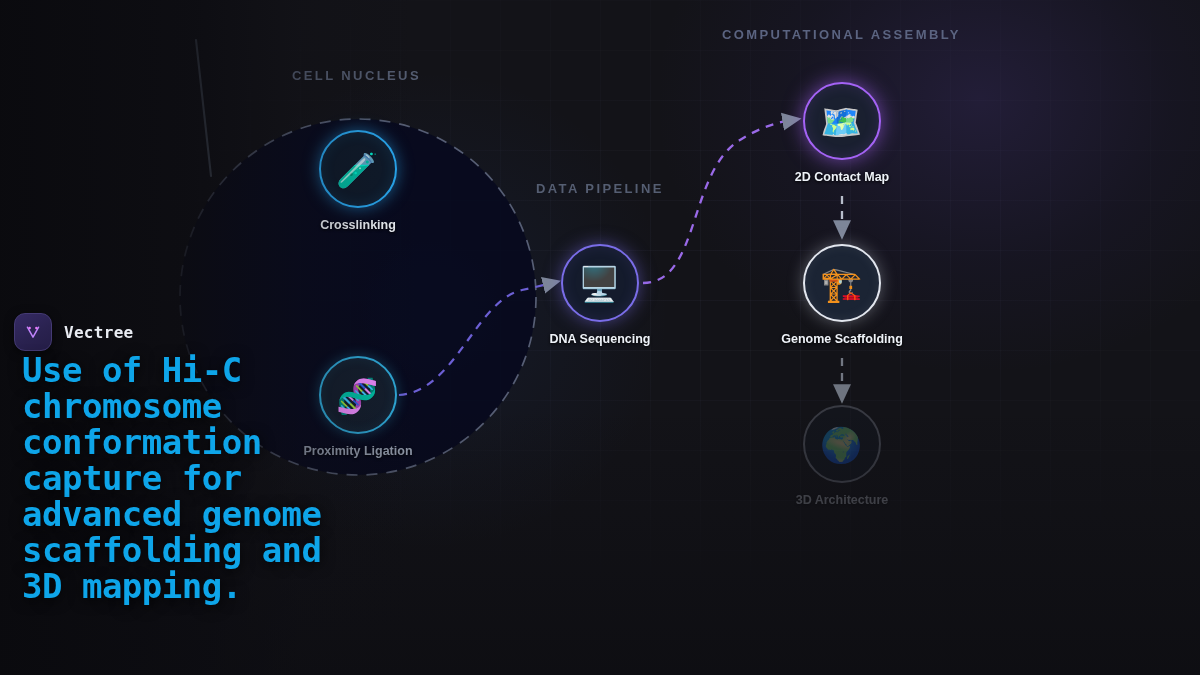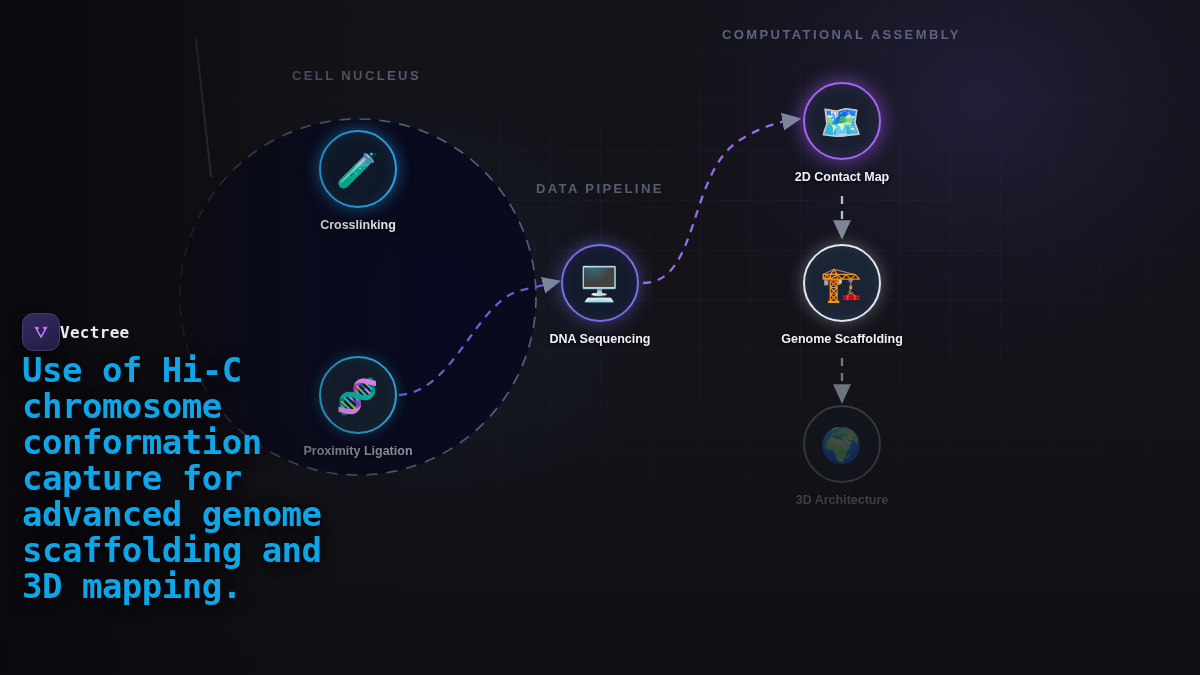--- a/index.html
+++ b/index.html
@@ -70,22 +70,22 @@
       box-shadow:0 0 17px rgba(122,109,232,.50), inset 0 0 14px rgba(122,109,232,.12); }
   #n-contactmap     .ring { border-color:#a463f5; background:#1a2030;
       box-shadow:0 0 20px rgba(164,99,245,.62), inset 0 0 14px rgba(164,99,245,.14); }
   #n-scaffolding    .ring { border-color:#e2e6ee; background:#1b2434;
       box-shadow:0 0 16px rgba(220,228,240,.34), inset 0 0 12px rgba(200,210,230,.08); }
   #n-architecture   { opacity:.30; }
   #n-architecture   .ring { border-color:#8d93a4; background:#161b26; box-shadow:none; }
   #n-architecture   .caption { color:#c9cfdb; }
   
   #brand {
-    position:absolute; left:22px; top:313px;
-    display:flex; align-items:center; 
+    position:absolute; left:14px; top:313px;
+    display:flex; align-items:center; gap:12px;
   }
   #brand-mark {
     width:38px; height:38px; border-radius:11px; flex:none;
     background:linear-gradient(150deg,#352a63 0%,#2a2250 55%,#241d46 100%);
     border:1px solid #443a74;
     display:flex; align-items:center; justify-content:center;
     box-shadow:0 2px 10px rgba(0,0,0,.5);
   }
   #brand-name {
     font-family:"DejaVu Sans Mono","Liberation Mono",monospace;

